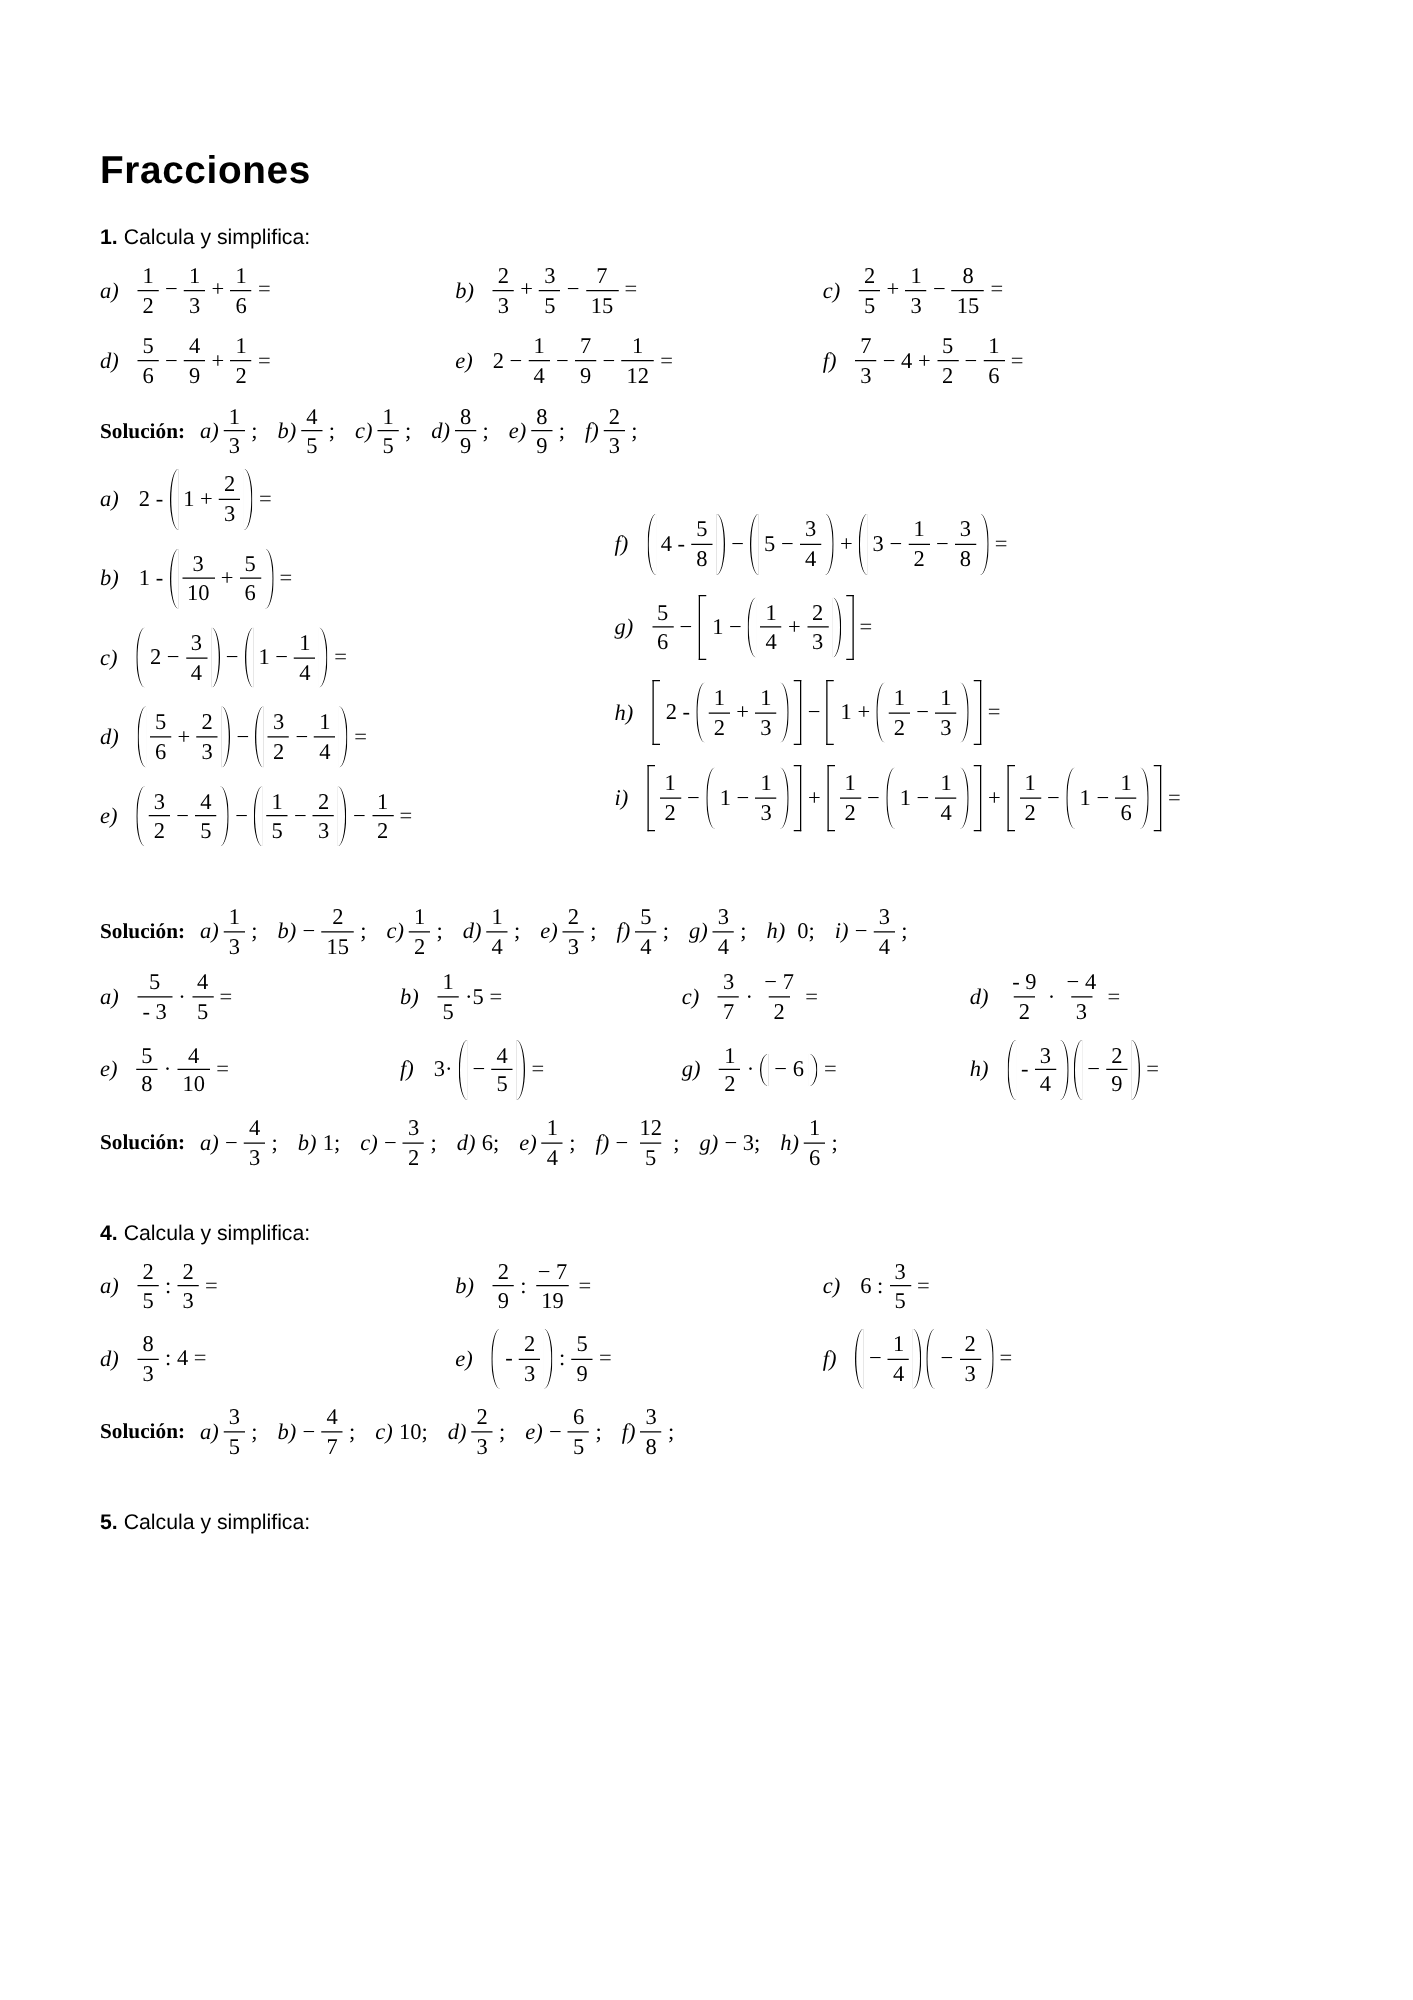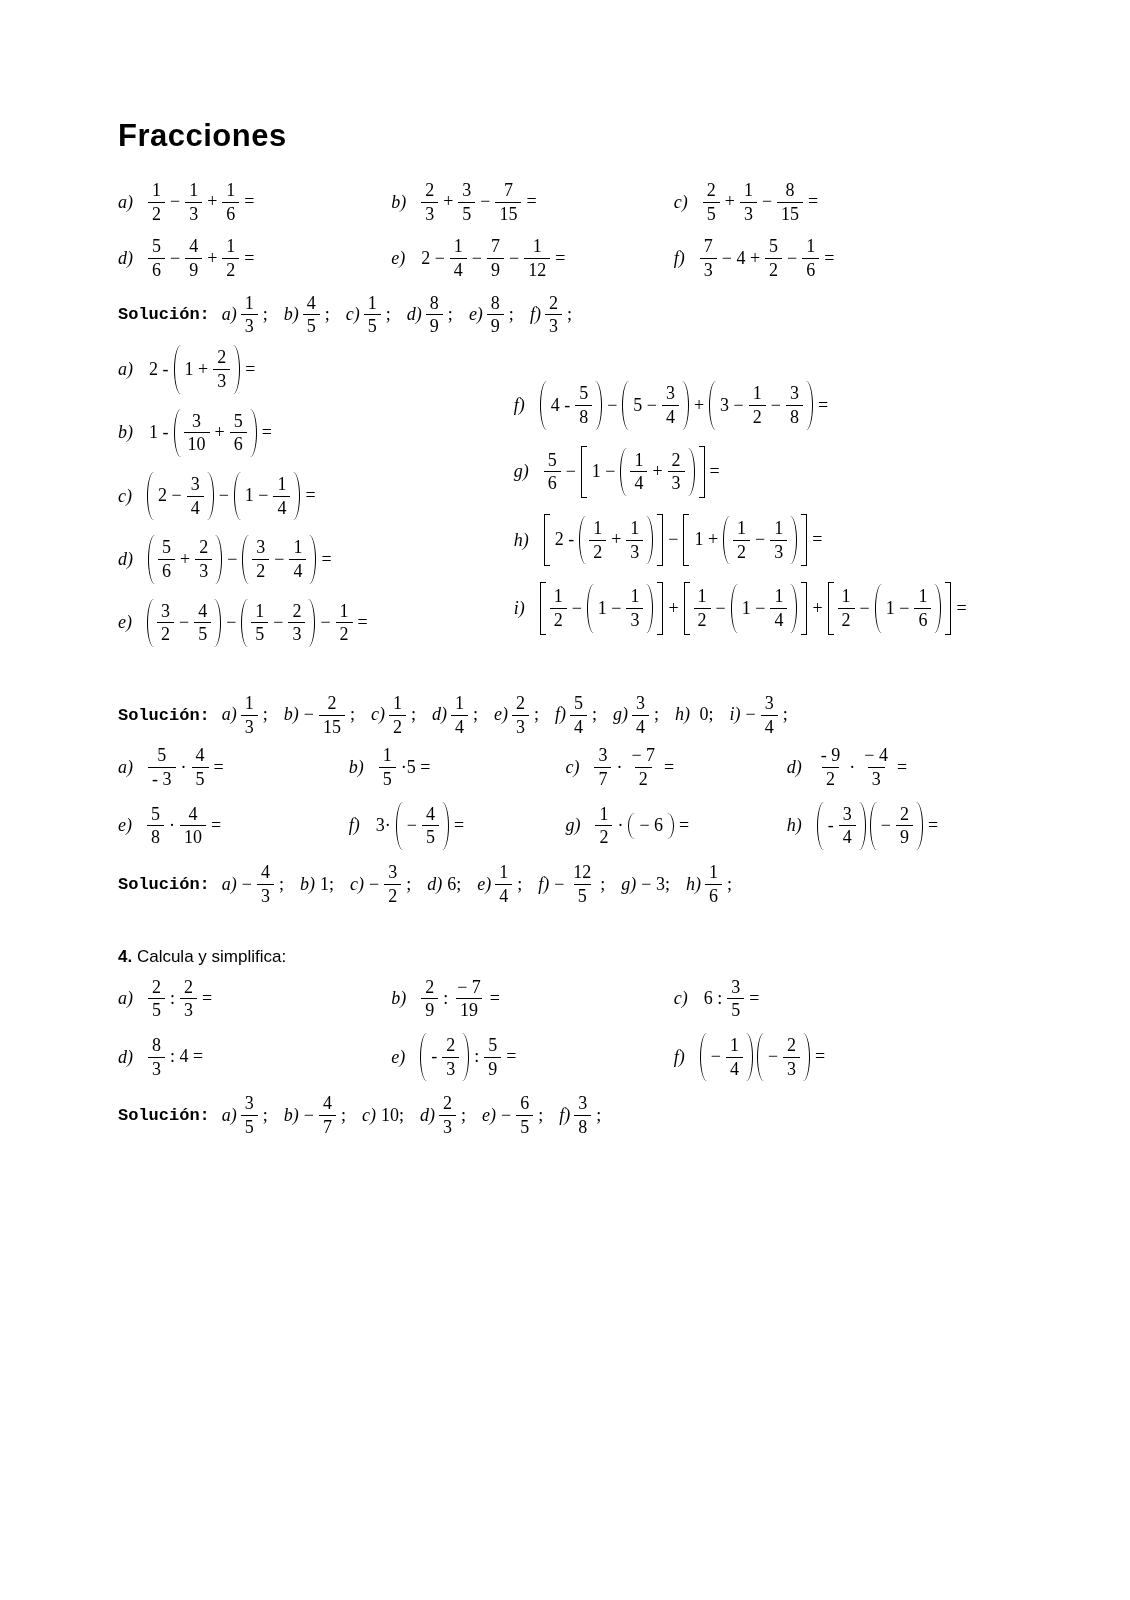--- a/index.html
+++ b/index.html
@@ -6,21 +6,21 @@
   html, body { margin: 0; padding: 0; background: #ffffff; }
   body {
     width: 1130px;
     min-height: 1600px;
     font-family: "Liberation Sans", sans-serif;
     color: #000;
   }
   .page {
     width: 1130px;
     min-height: 1600px;
-    padding: 118px 70px 60px 118px;
+    padding: 118px 70px 60px 80px;
   }
   .doc-title {
     font-family: "Liberation Sans", sans-serif;
     font-size: 31px;
     font-weight: bold;
     margin: 0 0 26px 0;
     letter-spacing: 0.5px;
   }
   .exercise { margin: 0 0 8px 0; }
   .ex-heading {
@@ -71,34 +71,35 @@
   }
   .grid { display: grid; row-gap: 12px; margin: 8px 0 12px 0; align-items: center; }
   .cols3 { grid-template-columns: 29% 30% 41%; }
   .cols4 { grid-template-columns: 24.5% 23% 23.5% 29%; }
   .twocol { display: flex; margin: 8px 0 46px 0; }
   .colL { width: 42%; display: flex; flex-direction: column; gap: 15px; }
   .colR { width: 58%; display: flex; flex-direction: column; gap: 16px; padding-top: 36px; }
 
   .solution { display: flex; align-items: center; margin: 10px 0 8px 0; }
   .sol-label {
-    font-family: Liberation Mono, monospace;
+    font-family: Liberation Serif, serif;
     font-weight: bold;
     font-size: 17px;
     margin-right: 8px;
     flex: none;
   }
 </style>
 </head>
 <body>
 
 <div class="page">
   <h1 class="doc-title">Fracciones</h1>
   <div>
       <section class="exercise">
+        <p class="ex-heading"><b class="ex-num">1.</b><span class="ex-title"> Calcula y simplifica:</span></p>
         <div class="grid cols3">
           <div class="item">
             <span class="label">a)</span>
             <span class="expr"><span class="frac"><span class="num">1</span><span class="den">2</span></span><span class="mtext">−</span><span class="frac"><span class="num">1</span><span class="den">3</span></span><span class="mtext">+</span><span class="frac"><span class="num">1</span><span class="den">6</span></span><span class="mtext">=</span></span>
           </div>
           <div class="item">
             <span class="label">b)</span>
             <span class="expr"><span class="frac"><span class="num">2</span><span class="den">3</span></span><span class="mtext">+</span><span class="frac"><span class="num">3</span><span class="den">5</span></span><span class="mtext">−</span><span class="frac"><span class="num">7</span><span class="den">15</span></span><span class="mtext">=</span></span>
           </div>
           <div class="item">
@@ -237,14 +238,17 @@
           <div class="item">
             <span class="label">f)</span>
             <span class="expr"><span class="grp"><span class="d-pl"></span><span class="ginner"><span class="mtext">−</span><span class="frac"><span class="num">1</span><span class="den">4</span></span></span><span class="d-pr"></span></span><span class="grp"><span class="d-pl"></span><span class="ginner"><span class="mtext">−</span><span class="frac"><span class="num">2</span><span class="den">3</span></span></span><span class="d-pr"></span></span><span class="mtext">=</span></span>
           </div>
         </div>
         <p class="solution">
           <b class="sol-label">Solución:</b>
           <span class="expr"><span class="mital">a)</span><span class="frac"><span class="num">3</span><span class="den">5</span></span><span class="mtext">;  </span><span class="mital">b)</span><span class="mtext">−</span><span class="frac"><span class="num">4</span><span class="den">7</span></span><span class="mtext">;  </span><span class="mital">c)</span><span class="mtext">10;  </span><span class="mital">d)</span><span class="frac"><span class="num">2</span><span class="den">3</span></span><span class="mtext">;  </span><span class="mital">e)</span><span class="mtext">−</span><span class="frac"><span class="num">6</span><span class="den">5</span></span><span class="mtext">;  </span><span class="mital">f)</span><span class="frac"><span class="num">3</span><span class="den">8</span></span><span class="mtext">;</span></span>
         </p>
       </section>
+      <section class="exercise">
+        <p class="ex-heading"><b class="ex-num">5.</b><span class="ex-title"> Calcula y simplifica:</span></p>
+      </section>
     </div>
 </div>
 
 </body></html>

